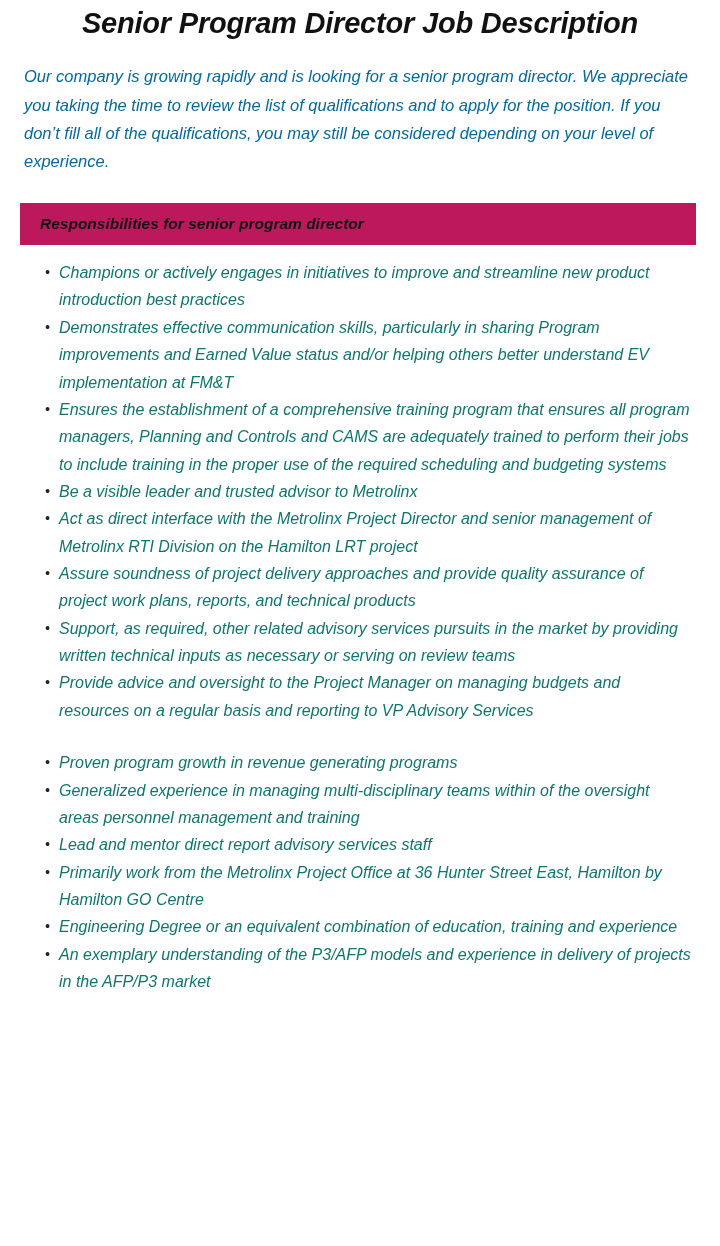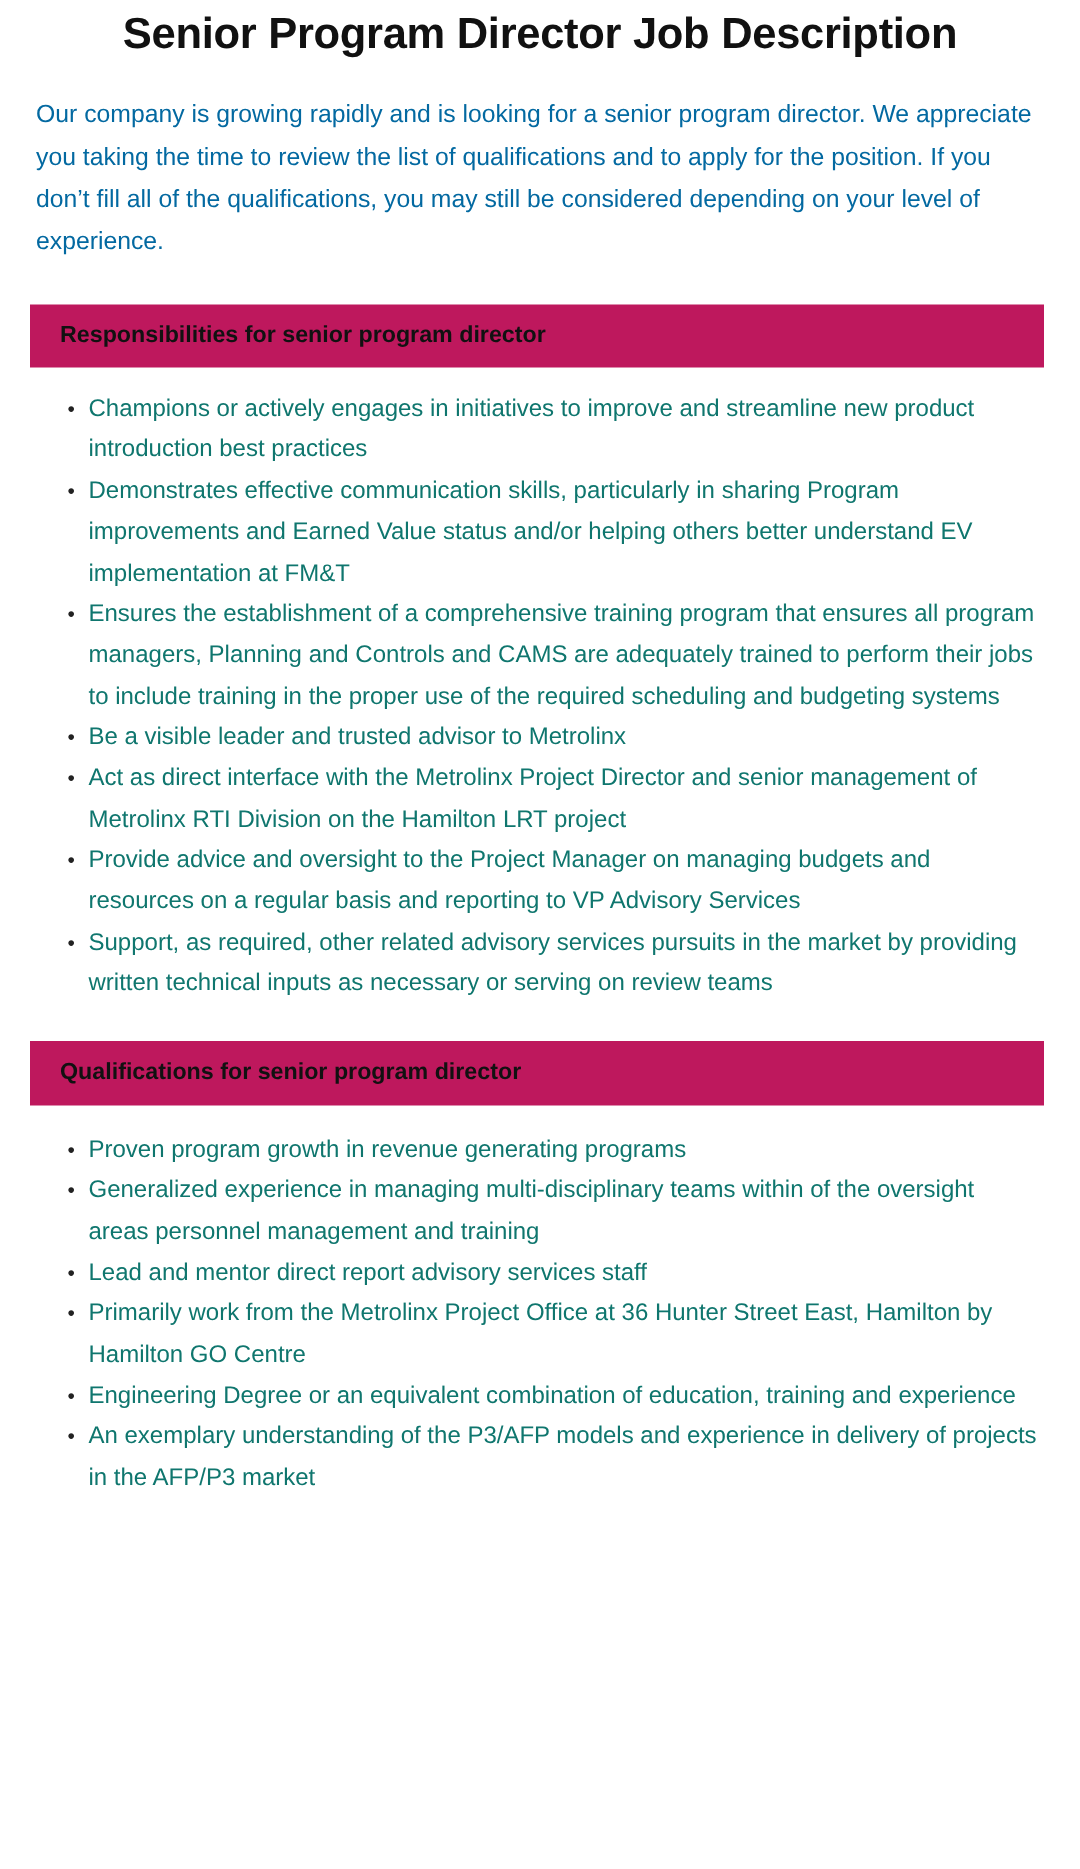--- a/index.html
+++ b/index.html
@@ -13,20 +13,21 @@
     width: 720px;
     height: 1246px;
     font-family: "Liberation Sans", "DejaVu Sans", sans-serif;
     color: #1b1b1b;
     overflow: hidden;
   }
   .page {
     width: 720px;
     padding: 0;
     position: relative;
+    font-style: italic;
   }
   .doc-title {
     font-size: 29px;
     font-weight: bold;
     text-align: center;
     letter-spacing: -0.2px;
     line-height: 1.18;
     margin: 6px 16px 22px 16px;
     color: #111111;
   }
@@ -89,27 +90,27 @@
   <p class="intro">Our company is growing rapidly and is looking for a senior program director. We appreciate you taking the time to review the list of qualifications and to apply for the position. If you don’t fill all of the qualifications, you may still be considered depending on your level of experience.</p>
 
   <section class="section">
     <div class="section-header">Responsibilities for senior program director</div>
     <ul class="bullet-list">
       <li>Champions or actively engages in initiatives to improve and streamline new product introduction best practices</li>
       <li>Demonstrates effective communication skills, particularly in sharing Program improvements and Earned Value status and/or helping others better understand EV implementation at FM&amp;T</li>
       <li>Ensures the establishment of a comprehensive training program that ensures all program managers, Planning and Controls and CAMS are adequately trained to perform their jobs to include training in the proper use of the required scheduling and budgeting systems</li>
       <li>Be a visible leader and trusted advisor to Metrolinx</li>
       <li>Act as direct interface with the Metrolinx Project Director and senior management of Metrolinx RTI Division on the Hamilton LRT project</li>
+      <li>Assure soundness of project delivery approaches and provide quality assurance of project work plans, reports, and technical products</li>
+      <li>Support, as required, other related advisory services pursuits in the market by providing written technical inputs as necessary or serving on review teams</li>
       <li>Provide advice and oversight to the Project Manager on managing budgets and resources on a regular basis and reporting to VP Advisory Services</li>
-      <li>Support, as required, other related advisory services pursuits in the market by providing written technical inputs as necessary or serving on review teams</li>
     </ul>
   </section>
 
   <section class="section qualifications-section">
-    <div class="section-header">Qualifications for senior program director</div>
     <ul class="bullet-list">
       <li>Proven program growth in revenue generating programs</li>
       <li>Generalized experience in managing multi-disciplinary teams within of the oversight areas personnel management and training</li>
       <li>Lead and mentor direct report advisory services staff</li>
       <li>Primarily work from the Metrolinx Project Office at 36 Hunter Street East, Hamilton by Hamilton GO Centre</li>
       <li>Engineering Degree or an equivalent combination of education, training and experience</li>
       <li>An exemplary understanding of the P3/AFP models and experience in delivery of projects in the AFP/P3 market</li>
     </ul>
   </section>
 

